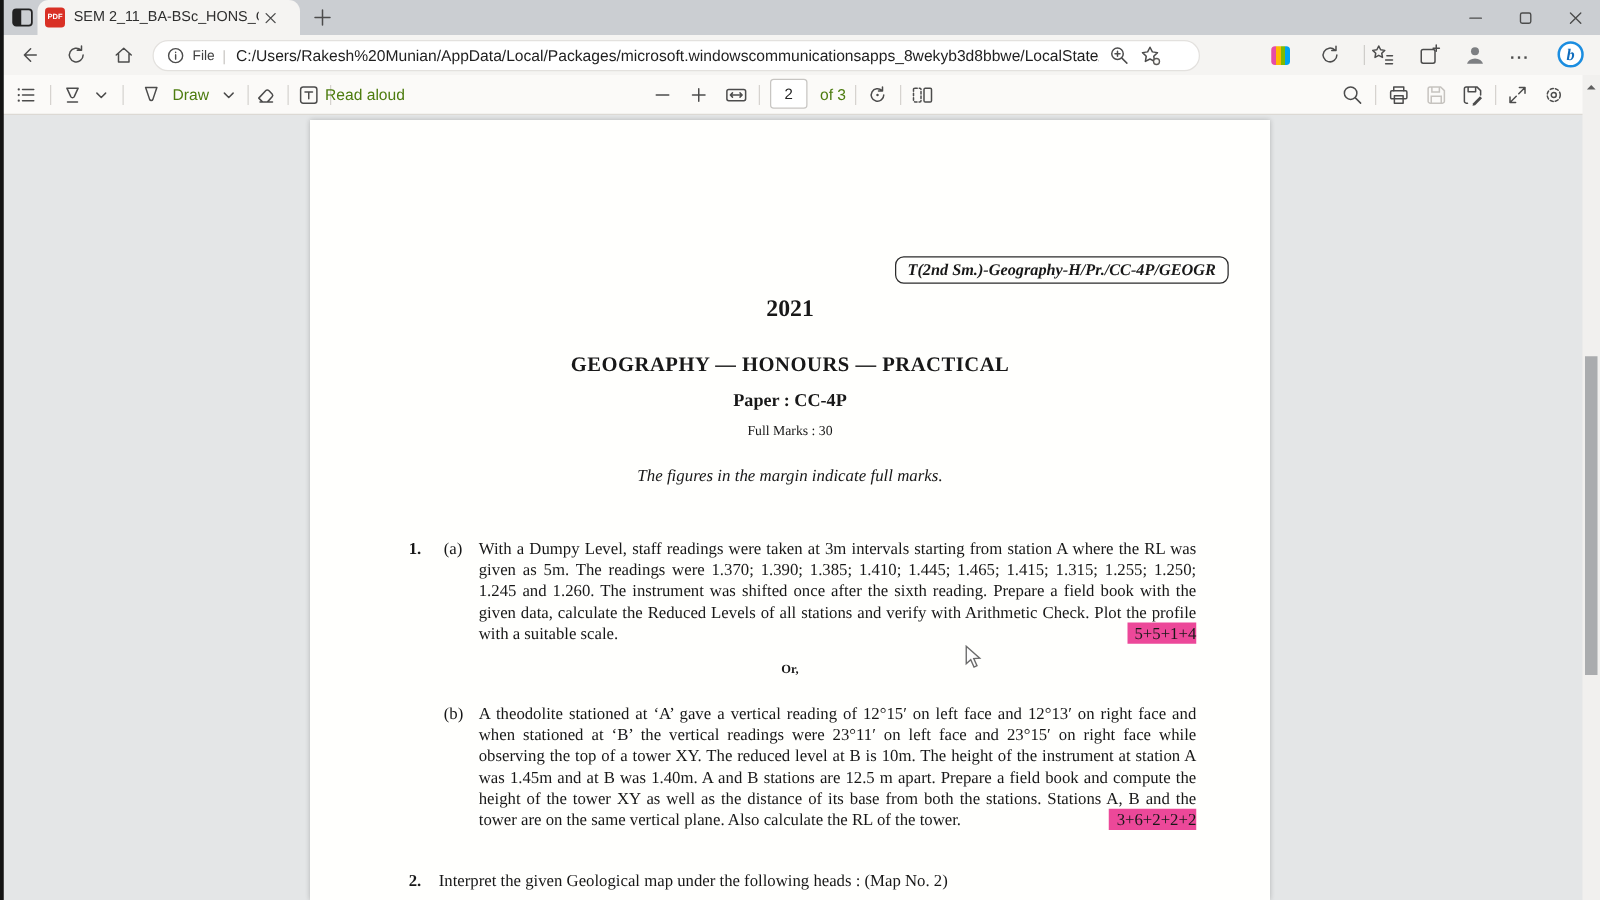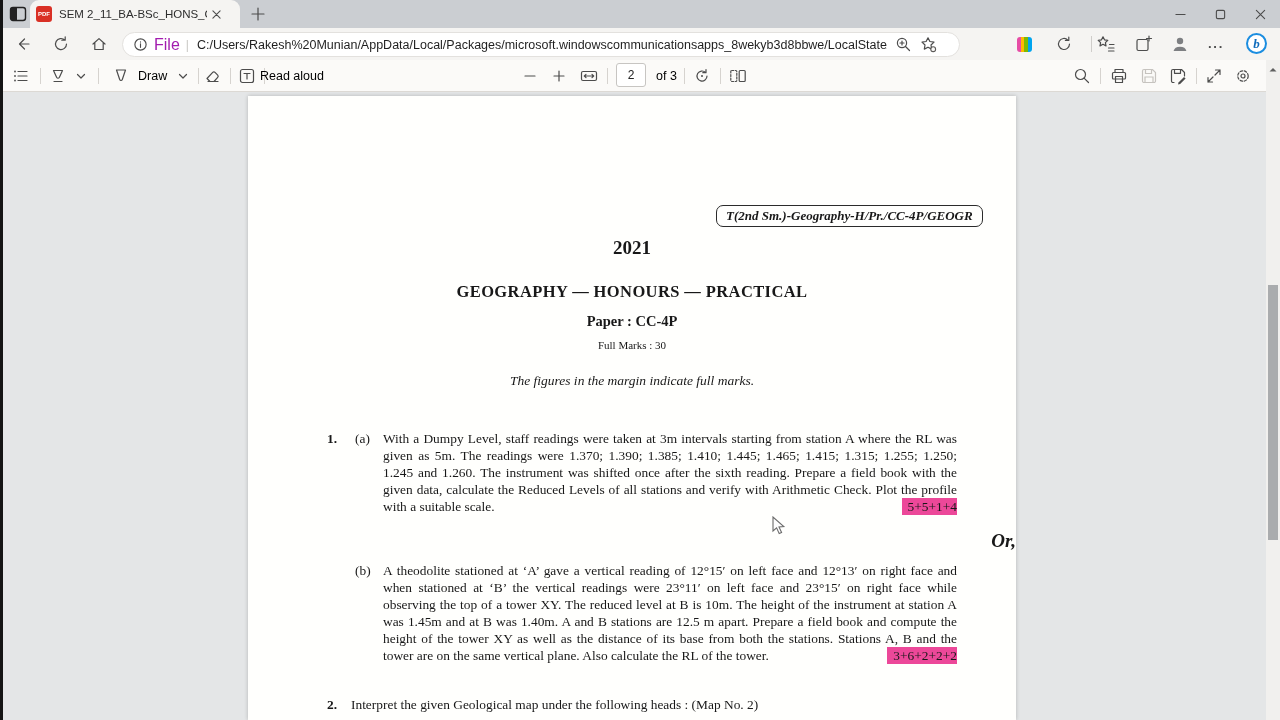--- a/index.html
+++ b/index.html
@@ -20,39 +20,39 @@
   .newtab{position:absolute;left:248px;top:4px;width:20px;height:20px}
   .wincontrols{position:absolute;right:0;top:0;height:28px;display:flex}
   .winbtn{width:40px;height:28px;display:flex;align-items:center;justify-content:center}
 
   
   .addressbar{position:absolute;top:28px;left:0;right:0;height:32px;background:#f5f4f2}
   .navicon{position:absolute;top:7px;width:18px;height:18px}
   .pill{position:absolute;left:122px;top:4px;width:838px;height:25px;background:#fff;
         border:1px solid #e3e1de;border-radius:13px;display:flex;align-items:center;
         padding:0 10px;box-sizing:border-box}
-  .urlscheme{font-size:16px;color:#a21caf;margin:0 6px 0 6px}
+  .urlscheme{font-size:11px;color:#404040;margin:0 6px 0 6px}
   .urldiv{color:#c9c7c4;font-size:12px;margin-right:8px}
   .urltext{font-size:12.5px;color:#1f1f1f;white-space:nowrap;overflow:hidden;width:690px}
   .pillicon{width:17px;height:17px;margin-left:8px;flex:0 0 auto}
   .baricon{position:absolute;top:6px;width:20px;height:20px}
   .ext-colors{position:absolute;top:9px;width:15px;height:15px;border-radius:3px;
         background:linear-gradient(90deg,#e64ca5 0 25%,#ffb900 25% 50%,#7fba00 50% 75%,#00a4ef 75% 100%)}
   .vsep{position:absolute;top:8px;width:1px;height:16px;background:#cfcdca}
   .more-dots{font-size:13px;font-weight:bold;color:#4c4c4c;letter-spacing:1px}
   .copilot{width:21px;height:21px;border:2px solid #1b8de0;border-radius:50%;box-sizing:border-box;
         display:flex;align-items:center;justify-content:center;color:#0f6cbd;
         font:italic bold 13px "Liberation Serif",serif;background:#fff}
 
   
   .pdfbar{position:absolute;top:60px;left:0;right:0;height:32px;background:#fbfaf8;
           border-bottom:1px solid #dcd9d4;box-sizing:border-box}
   .tbicon{position:absolute;top:7px;width:18px;height:18px}
   .tbsep{position:absolute;top:8px;width:1px;height:16px;background:#d6d3cf}
-  .tblabel{position:absolute;top:9px;font-size:12.5px;color:#000000}
+  .tblabel{position:absolute;top:9px;font-size:12.5px;color:#4d7c0f}
   .pageinput{position:absolute;left:616px;top:3px;width:30px;height:24px;border:1px solid #c7c5c2;
           border-radius:3px;background:#fff;text-align:center;font-size:12px;color:#222;
           font-family:"Liberation Sans",sans-serif;box-sizing:border-box;padding:0}
 
   
   .viewer{position:absolute;top:92px;left:0;right:0;bottom:0;background:#e4e6e7}
   .scrollbar{position:absolute;top:60px;right:0;width:14px;bottom:0;background:#f1f0ee}
   .scroll-thumb{position:absolute;top:225px;left:2px;width:10px;height:255px;background:#aaacae}
   .edge-strip{position:absolute;top:0;left:0;width:3px;height:720px;background:#141414}
 
@@ -65,22 +65,22 @@
   .year{top:141px;font-size:19px;font-weight:bold}
   .doctitle{top:186px;font-size:16.5px;font-weight:bold;letter-spacing:.4px}
   .paper{top:217px;font-size:14.5px;font-weight:bold}
   .fullmarks{top:243px;font-size:11px;font-weight:normal}
   .note{top:277px;font-size:13.5px;font-style:italic}
   .q{position:absolute;left:79px;width:630px;font-size:13.4px;line-height:17px;display:flex;align-items:flex-start}
   .qnum{width:28px;font-weight:bold;flex:0 0 auto}
   .qsub{width:28px;flex:0 0 auto}
   .qpara{flex:1;text-align:justify;position:relative}
   .marks{position:absolute;right:0;bottom:0;background:#ec4899;padding-left:6px}
-  .orline{position:absolute;left:0;top:434px;width:100%;text-align:right;
-        font-weight:bold;font-style:italic;font-size:19px}
+  .orline{position:absolute;left:0;top:434px;width:100%;text-align:center;
+        font-weight:bold;font-size:10px}
   .q1{top:334px}.qb{top:466px}
   .q2{top:600px}.q2 .qnum{width:24px}
   .cursor{position:absolute;left:772px;top:516px;width:14px;height:20px}
 </style>
 </head>
 <body>
 
 <div class="titlebar">
   <div class="ws-btn">
     <svg viewBox="0 0 18 18">

